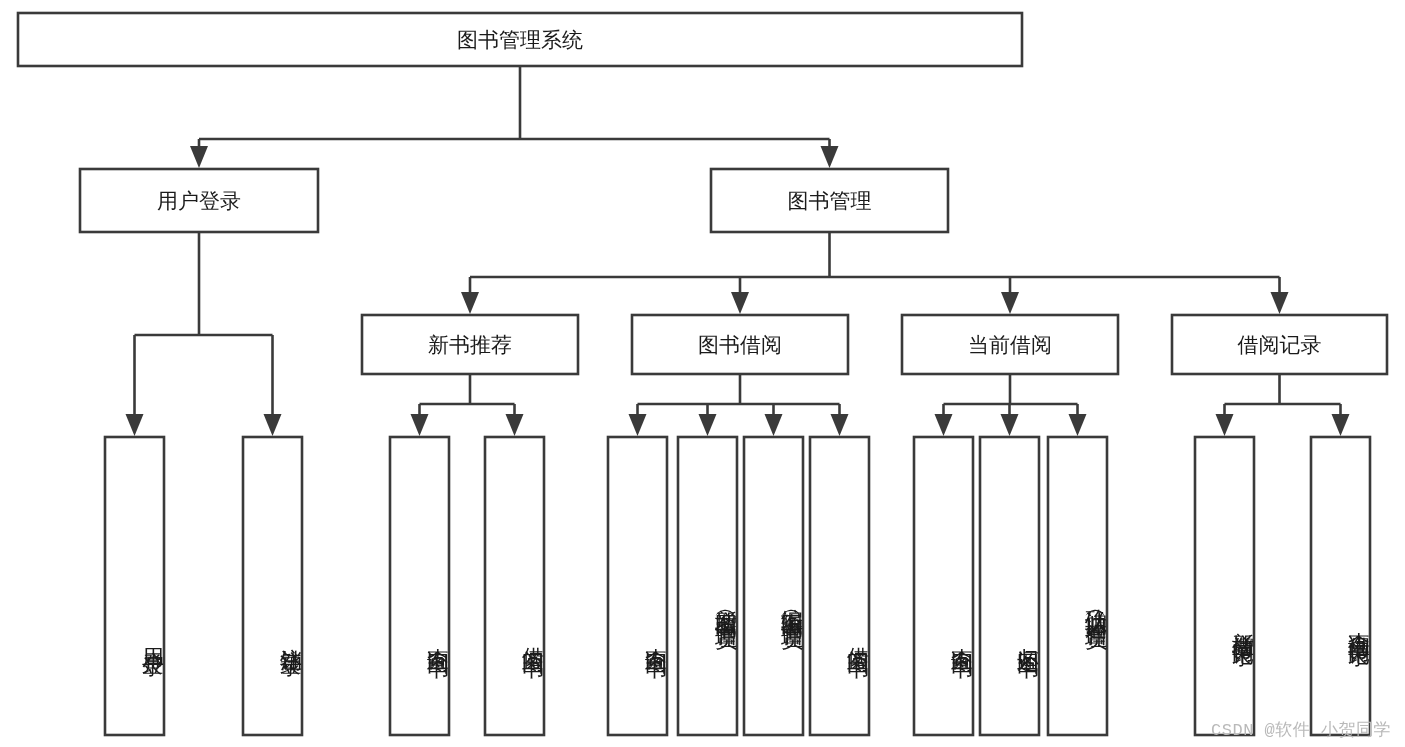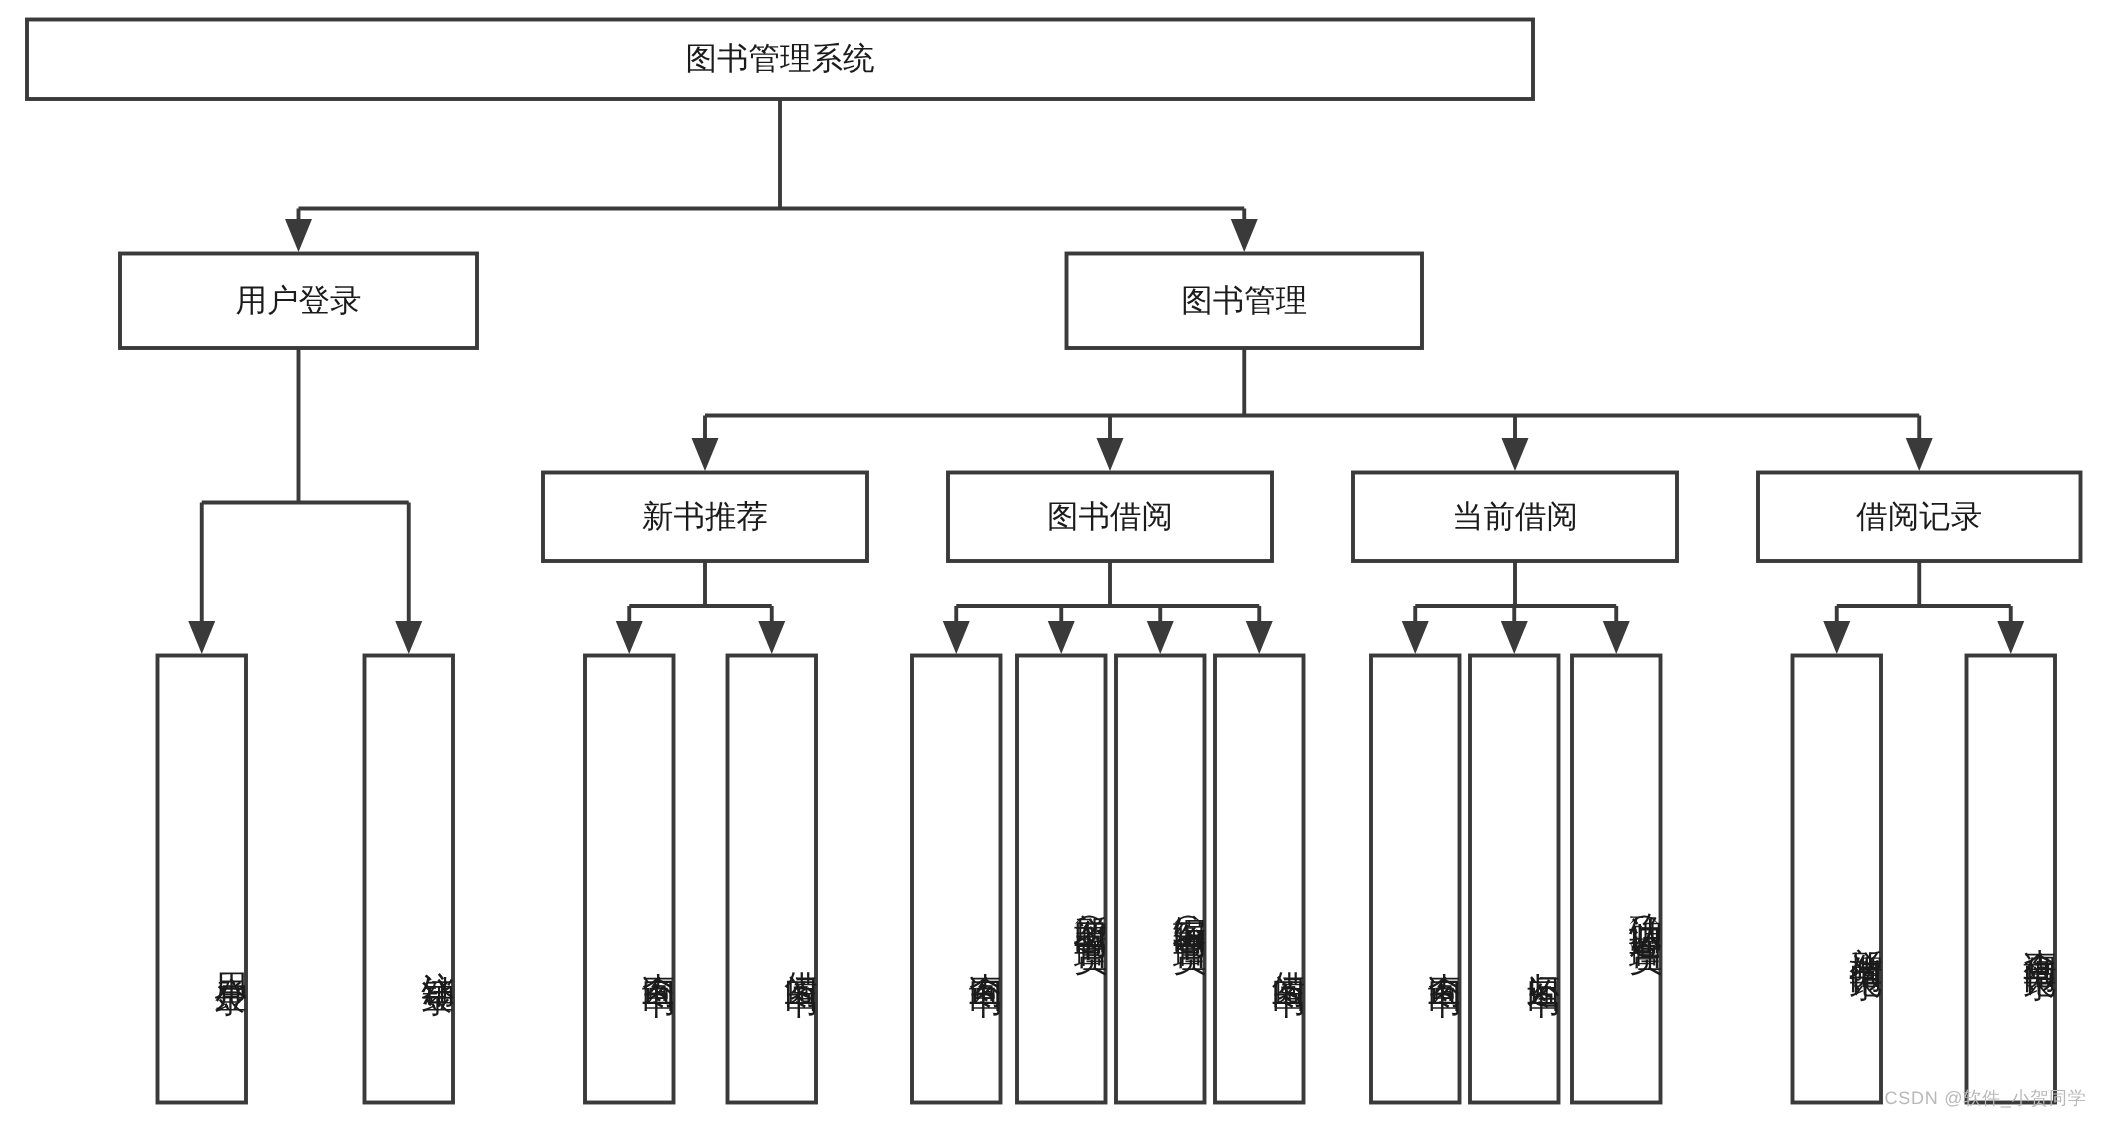--- a/index.html
+++ b/index.html
@@ -55,23 +55,23 @@
     line-height: 1.0;
     letter-spacing: 3px;
     color: #1b1b1b;
     white-space: nowrap;
     pointer-events: none;
   }
   .watermark {
     position: absolute;
     right: 14px;
     bottom: 6px;
-    font-size: 12px;
+    font-size: 17px;
     color: #b9b9b9;
-    font-family: Liberation Sans, sans-serif;
+    font-family: Liberation Mono, monospace;
     letter-spacing: 0.5px;
     white-space: nowrap;
   }
 </style>
 </head>
 <body>
 
 <div id="chart-root">
   <svg id="diagram-svg" width="1405" height="747" viewBox="0 0 1405 747">
     <g id="edge-layer">

